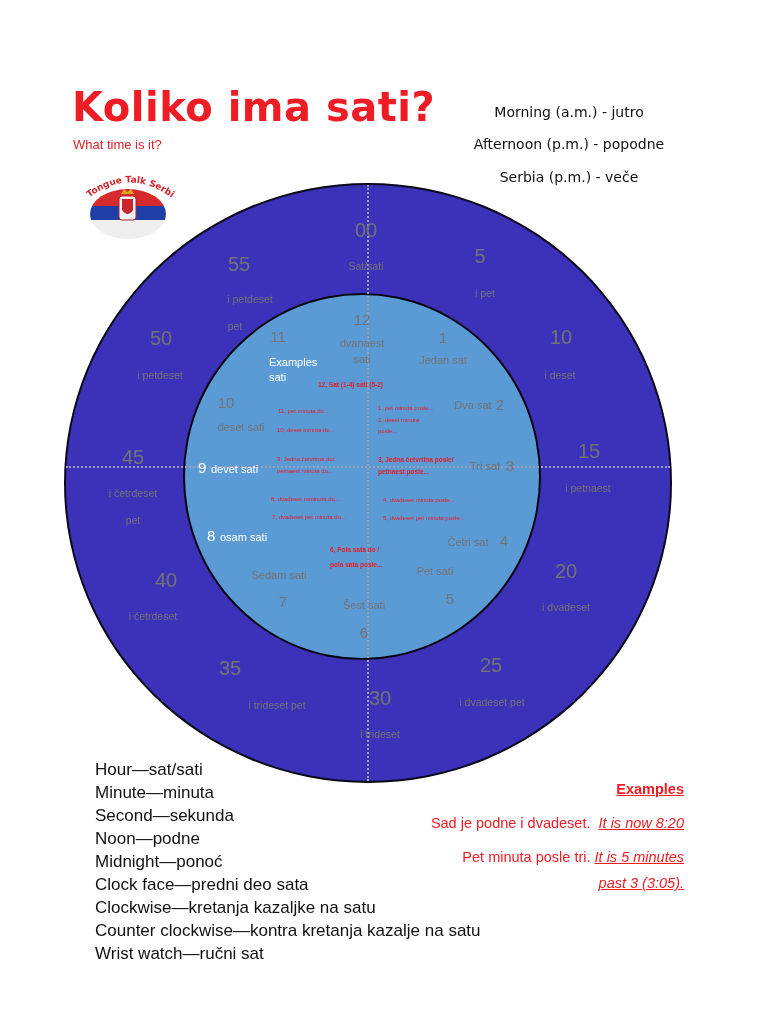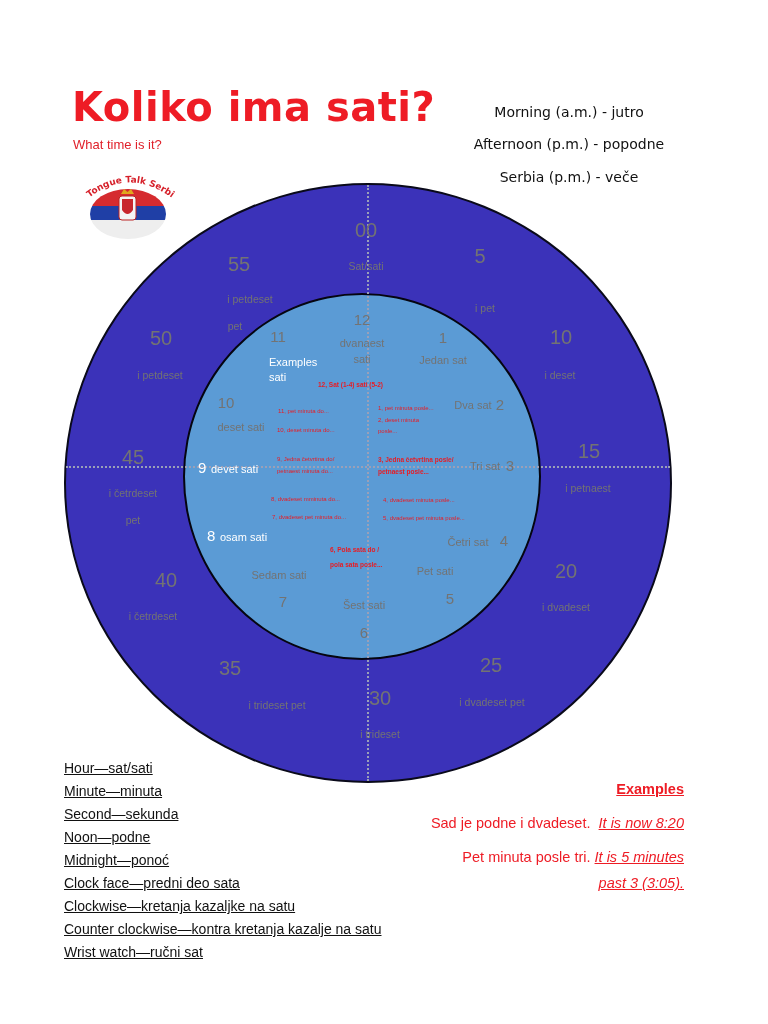--- a/index.html
+++ b/index.html
@@ -18,21 +18,21 @@
            background:#5b9bd5; border:2px solid #050510; box-sizing:border-box; }
   .vline { left:367px; top:185px; width:0; height:596px; border-left:2px dotted #9aa0b8; }
   .hline { left:66px; top:466px; width:604px; height:0; border-top:2px dotted #9aa0b8; }
   .lbl { color:#737373; white-space:nowrap; transform:translateX(-50%); text-align:center; }
   .num { font-size:20px; }
   .word { font-size:10.5px; }
   .hnum { font-size:15px; }
   .hword { font-size:11px; }
   .red { color:#e81c24; white-space:nowrap; font-size:6px; }
   .redb { color:#e81c24; white-space:nowrap; font-size:6.5px; font-weight:bold; }
-  .vocab { left:64px; font-size:14px; color:#111; white-space:nowrap;text-decoration:underline; }
+  .vocab { left:95px; font-size:17px; color:#111; white-space:nowrap; }
   .ex { right:84px; color:#ee1c25; font-size:14.5px; white-space:nowrap; text-align:right; }
   .ex i { font-style:italic;text-decoration:underline; }
   .ex-title { right:84px; top:781px; font-size:14.5px; font-weight:bold; color:#ee1c25; text-decoration:underline; }
 </style>
 </head>
 <body>
 
 <div class="abs title">Koliko ima sati?</div>
 <div class="abs subtitle">What time is it?</div>
 
@@ -64,21 +64,21 @@
 
 <div class="abs outer"></div>
 <div class="abs inner"></div>
 <div class="abs vline"></div>
 <div class="abs hline"></div>
 
 <div class="abs lbl num" style="left:366px; top:219px;">00</div>
 <div class="abs lbl word" style="left:366px; top:260px;">Sat/sati</div>
 
 <div class="abs lbl num" style="left:480px; top:245px;">5</div>
-<div class="abs lbl word" style="left:485px; top:302px;text-align:right;">i pet</div>
+<div class="abs lbl word" style="left:485px; top:287px;text-align:right;">i pet</div>
 
 <div class="abs lbl num" style="left:561px; top:326px;">10</div>
 <div class="abs lbl word" style="left:560px; top:369px;">i deset</div>
 
 <div class="abs lbl num" style="left:589px; top:440px;text-align:right;">15</div>
 <div class="abs lbl word" style="left:588px; top:482px;">i petnaest</div>
 
 <div class="abs lbl num" style="left:566px; top:560px;">20</div>
 <div class="abs lbl word" style="left:566px; top:601px;">i dvadeset</div>
 

